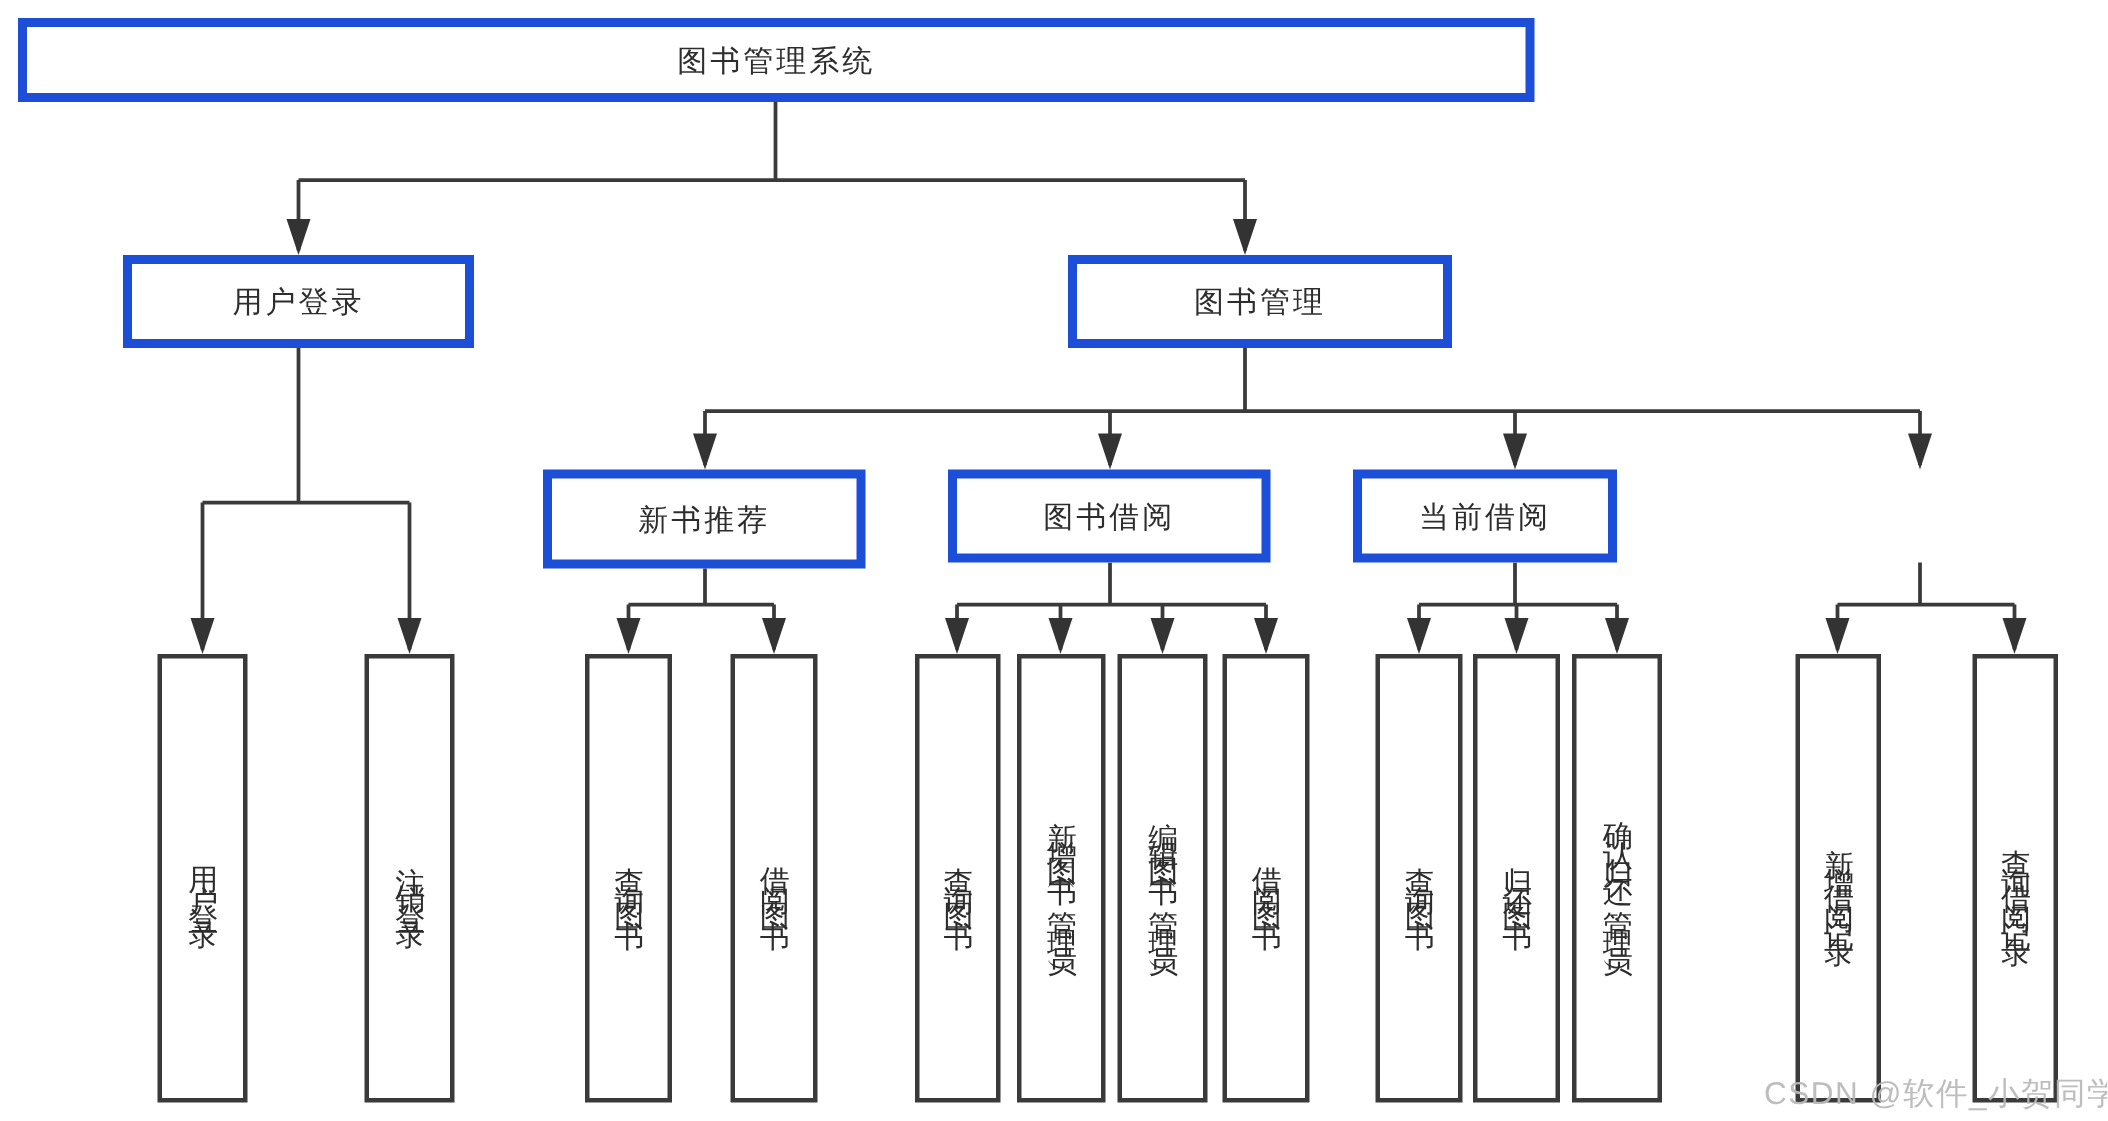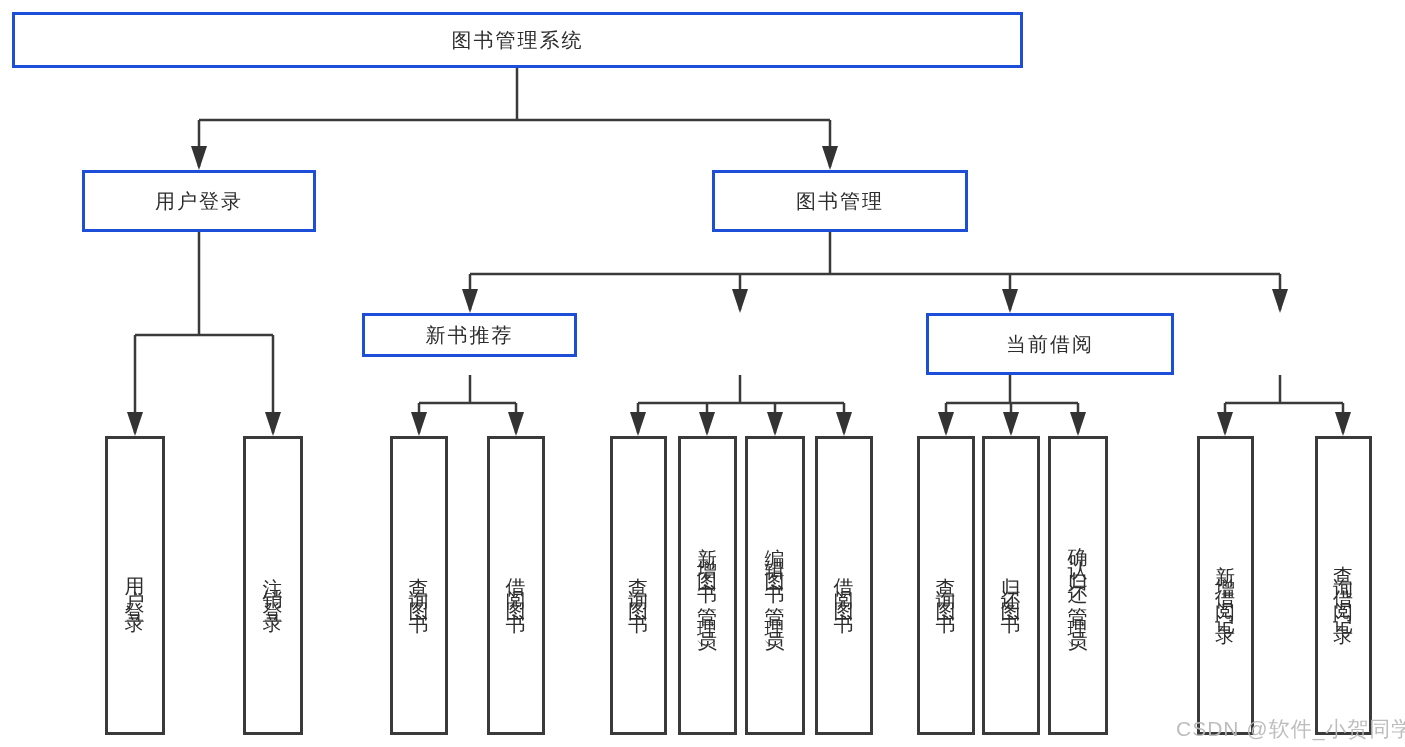--- a/index.html
+++ b/index.html
@@ -19,35 +19,35 @@
   }
   svg.connectors path {
     stroke: #3a3a3a;
     stroke-width: 2.5;
     fill: none;
   }
   svg.connectors polygon { fill: #333333; }
   .node {
     position: absolute;
     box-sizing: border-box;
-    border: 3px solid #1d4ed8;
+    border: 6px solid #1d4ed8;
     background: #ffffff;
     display: flex;
     align-items: center;
     justify-content: center;
     font-size: 20px;
     letter-spacing: 2px;
     color: #2d2d2d;
   }
   .node.root   { left: 12px;  top: 12px;  width: 1011px; height: 56px; }
   .node.lvl2a  { left: 82px;  top: 170px; width: 234px;  height: 62px; }
   .node.lvl2b  { left: 712px; top: 170px; width: 256px;  height: 62px; }
-  .node.lvl3a  { left: 362px;  top: 313px; width: 215px; height: 44px; }
+  .node.lvl3a  { left: 362px;  top: 313px; width: 215px; height: 66px; }
   .node.lvl3b  { left: 632px;  top: 313px; width: 215px; height: 62px; }
-  .node.lvl3c  { left: 902px;  top: 313px; width: 248px; height: 62px; margin-left: 24px; }
+  .node.lvl3c  { left: 902px;  top: 313px; width: 176px; height: 62px; }
   .node.lvl3d  { left: 1172px; top: 313px; width: 216px; height: 62px; }
   .leaf {
     position: absolute;
     top: 436px;
     height: 299px;
     box-sizing: border-box;
     border: 3px solid #3a3a3a;
     background: #ffffff;
     display: flex;
     align-items: center;
@@ -139,20 +139,23 @@
   <div class="node lvl2a">
     <span>用户登录</span>
   </div>
   <div class="node lvl2b">
     <span>图书管理</span>
   </div>
 
   <div class="node lvl3a">
     <span>新书推荐</span>
   </div>
+  <div class="node lvl3b">
+    <span>图书借阅</span>
+  </div>
   <div class="node lvl3c">
     <span>当前借阅</span>
   </div>
 
   <div class="leaf l1">
     <span class="vtext">用户登录</span>
   </div>
   <div class="leaf l2">
     <span class="vtext">注销登录</span>
   </div>

